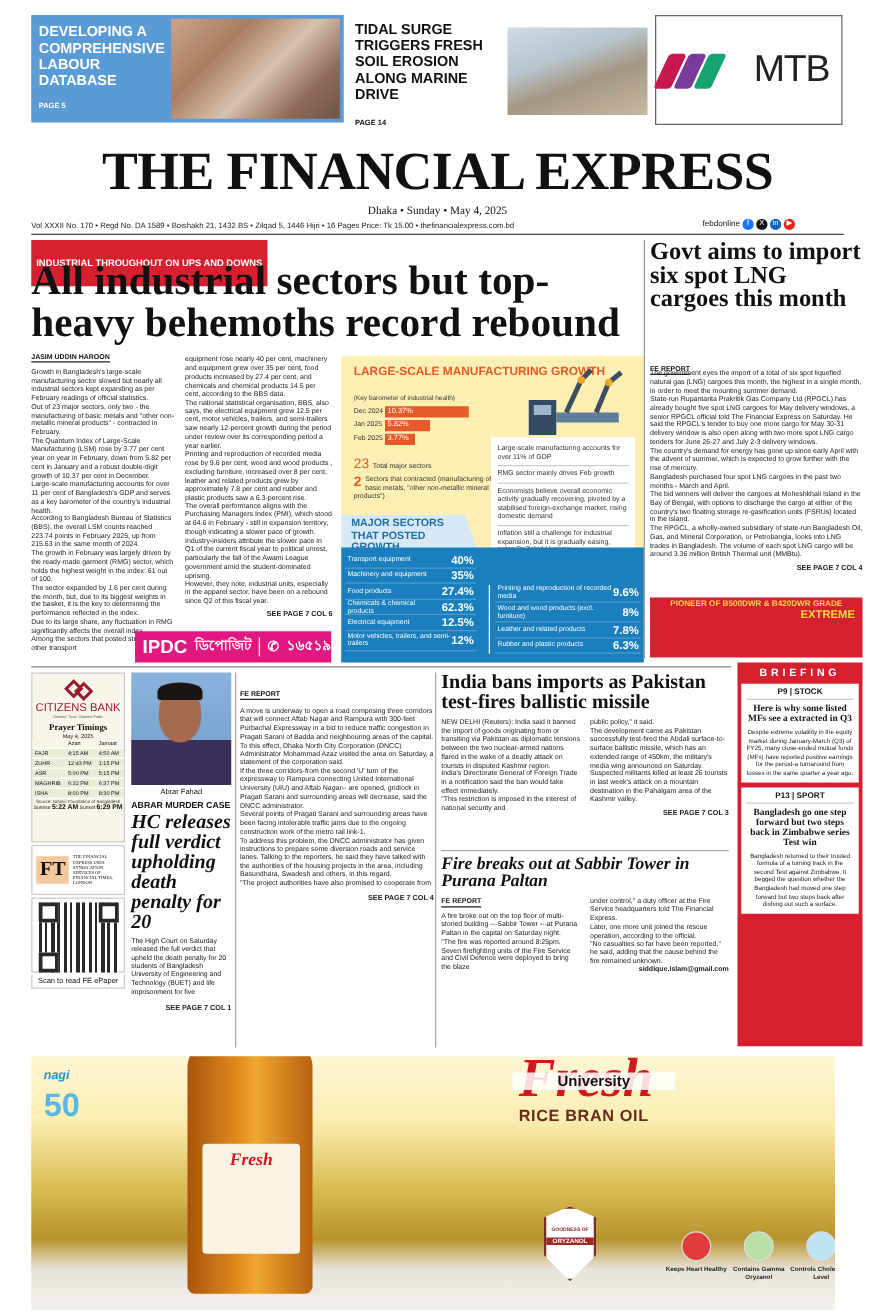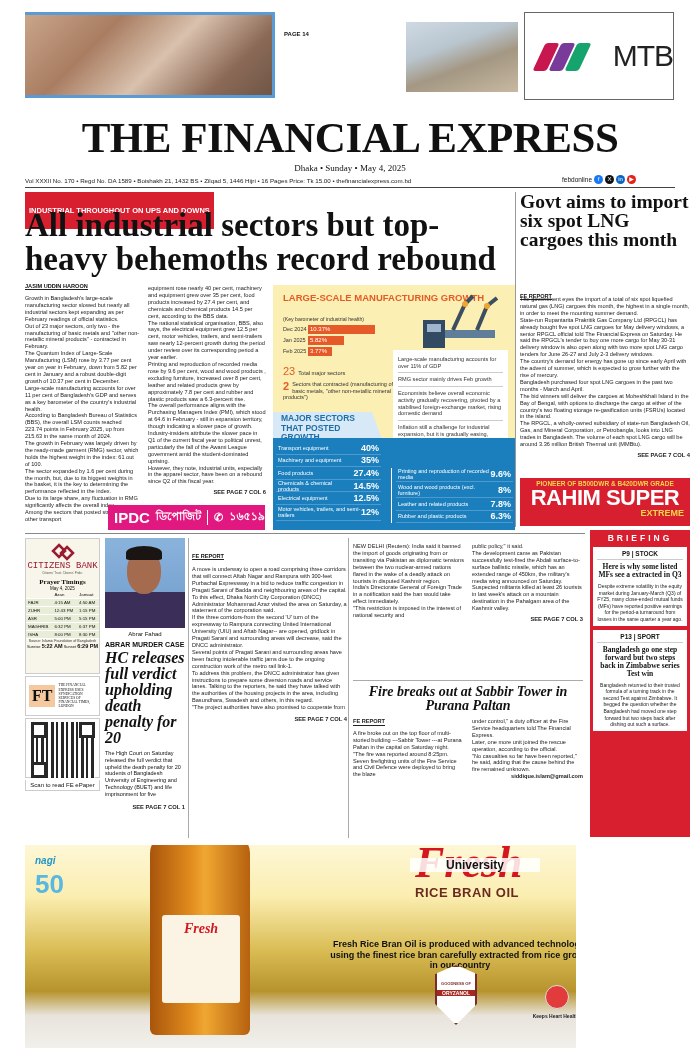--- a/index.html
+++ b/index.html
@@ -8,21 +8,21 @@
 .serif{font-family:"Liberation Serif","DejaVu Serif",serif}
 .body-txt{font-size:5.6px;line-height:6.9px;color:#222}
 .body-txt p{margin:0}
 .teaser1{left:25px;top:12px;width:250px;height:86px;background:#5b9bd5;display:flex}
 .teaser1 .txt{width:112px;padding:8px 6px;color:#fff;font-weight:700;font-size:11.5px;line-height:13px;position:relative}
 .teaser1 .pg{position:absolute;left:6px;bottom:6px;font-size:6px;font-weight:700}
 .teaser1 .img{flex:1;margin:3px 3px 3px 0;background:linear-gradient(135deg,#c9a58a 0%,#a97d62 30%,#d8c1ad 55%,#8b6a57 80%,#6f5646 100%)}
 .teaser2{left:284px;top:18px;width:120px;color:#111;font-weight:700;font-size:11.5px;line-height:13px}
 .teaser2 .pg{font-size:6px;margin-top:10px}
 .teaser2img{left:406px;top:22px;width:112px;height:70px;background:linear-gradient(160deg,#cfd9e3 0%,#b9c6cf 35%,#a49783 60%,#c7b9a1 100%)}
-.mtb{left:524px;top:12px;width:150px;height:88px;border:1px solid #666;display:flex;align-items:center;justify-content:flex-end;gap:8px}
+.mtb{left:524px;top:12px;width:150px;height:88px;border:1px solid #666;display:flex;align-items:center;justify-content:flex-start;gap:8px}
 .mtb .logo{width:70px;height:34px;position:relative}
 .mtb .logo span{position:absolute;height:28px;width:14px;border-radius:3px;transform:skewX(-25deg)}
 .mtb .name{font-size:30px;color:#222;letter-spacing:-1px}
 .masthead{left:0;top:116px;width:700px;text-align:center;font-size:43px;font-weight:700;letter-spacing:-0.5px;color:#111;line-height:44px}
 .dateline{left:0;top:163px;width:700px;text-align:center;font-size:9px;color:#111}
 .volline{left:25px;top:177px;font-size:6.2px;color:#222}
 .social{left:562px;top:175px;display:flex;align-items:center;gap:2px;font-size:6.5px}
 .social .ic{width:9px;height:9px;border-radius:50%;display:inline-block;color:#fff;font-size:6px;text-align:center;line-height:9px}
 .hr{height:1px;background:#444}
 .kicker{left:25px;top:192px;background:#d71f30;color:#fff;font-size:7.5px;font-weight:700;padding:14px 4px}
@@ -58,21 +58,21 @@
 .govt-rule{left:515px;top:192px;width:1px;height:335px;background:#999}
 .govthead{left:520px;top:192px;width:175px;font-size:19.5px;font-weight:700;line-height:19px;color:#111}
 .fereport{font-size:5.6px;font-weight:700;border-bottom:1px solid #222;display:inline-block}
 .govttxt{left:520px;top:296px;width:170px}
 .rahim{left:520px;top:478px;width:170px;height:48px;background:#d71f30;color:#fff;text-align:center;font-weight:700}
 .rahim .a{font-size:6.5px;color:#f7d54a;padding-top:2px}
 .rahim .b{font-size:22px;line-height:22px;letter-spacing:-0.5px}
 .rahim .c{font-size:9px;color:#f7d54a;text-align:right;padding-right:6px;line-height:9px}
 .citizens{left:25px;top:538px;width:75px;height:136px;border:1px solid #ccc;background:#f8f6ea}
 .citizens .logo{margin:4px auto 0;width:24px;height:18px;position:relative}
-.citizens .brand{color:#9b1b30;font-size:9px;text-align:center;font-family:Liberation Mono, monospace;line-height:10px}
+.citizens .brand{color:#9b1b30;font-size:9px;text-align:center;font-family:Liberation Sans, sans-serif;line-height:10px}
 .citizens .tag{font-size:3px;text-align:center;color:#555}
 .pt-title{font-size:7px;font-weight:700;text-align:center;margin-top:3px;font-family:"Liberation Serif",serif}
 .pt-date{font-size:4.5px;text-align:center}
 .pt{width:100%;font-size:4.4px;border-collapse:collapse;background:#e8edd7}
 .pt td{padding:1px 2px;border-bottom:1px solid #fff}
 .pt .hd td{background:#f8f6ea}
 .pt-src{font-size:3.6px;text-align:center;color:#333}
 .pt-sun{font-size:4px;text-align:center}
 .pt-sun b{font-size:5.5px}
 .ft{left:25px;top:676px;width:75px;height:40px;border:1px solid #ccc;display:flex;align-items:center;gap:3px;padding:3px}
@@ -94,49 +94,54 @@
 .road{left:192px;top:538px;width:155px}
 .road .hd{font-size:16.5px;font-weight:700;line-height:17px}
 .road .txt{margin-top:4px}
 .vr1{left:188px;top:538px;width:1px;height:300px;background:#aaa}
 .vr2{left:348px;top:538px;width:1px;height:300px;background:#aaa}
 .india{left:353px;top:538px;width:230px}
 .india .hd{font-size:16px;font-weight:700;line-height:16px}
 .twocol{display:flex;gap:8px;margin-top:5px}
 .twocol > div{flex:1}
 .fire{left:353px;top:680px;width:230px}
-.fire .hd{font-size:14px;font-style:italic;font-weight:700;text-align:center;line-height:14px;border-top:1px solid #aaa;padding-top:4px}
+.fire .hd{font-size:14px;font-style:italic;font-weight:700;text-align:left;line-height:14px;border-top:1px solid #aaa;padding-top:4px}
 .brief{left:590px;top:530px;width:100px;height:307px;background:#d71f30;padding:3px}
 .brief .bt{color:#fff;font-weight:700;font-size:8.5px;text-align:center;letter-spacing:3px;height:14px}
 .brief .box{background:#fff;padding:3px 4px;text-align:center;margin-bottom:4px}
 .brief .lab{font-weight:700;font-size:6.5px;border-bottom:1px solid #ccc;padding-bottom:2px;margin-bottom:3px}
 .brief .h{font-size:7.5px;font-weight:700;line-height:8px;font-family:"Liberation Serif",serif}
 .brief .s{font-size:5px;line-height:6.6px;margin-top:4px;color:#222}
-.ad{left:25px;top:845px;width:551px;height:203px;background:linear-gradient(180deg,#fdf7d6 0%,#fbeeb1 25%,#d9bc54 52%,#b7932d 72%,#e8e4dc 84%,#f2f0eb 100%);overflow:hidden}
+.ad{left:25px;top:845px;width:643px;height:203px;background:linear-gradient(180deg,#fdf7d6 0%,#fbeeb1 25%,#d9bc54 52%,#b7932d 72%,#e8e4dc 84%,#f2f0eb 100%);overflow:hidden}
 .ad .fresh{position:absolute;left:390px;top:-8px;color:#d4161f;font-size:44px;font-style:italic;font-weight:700;font-family:"Liberation Serif",serif}
 .ad .rbo{position:absolute;left:390px;top:40px;font-size:13px;color:#6b2a1e;font-weight:700;letter-spacing:0.5px}
 .ad .desc{position:absolute;left:305px;top:94px;width:260px;text-align:center;font-size:9px;font-weight:700;line-height:10.5px;color:#111}
 .bottle{position:absolute;left:125px;top:-10px;width:100px;height:200px;border-radius:18px 18px 6px 6px;background:linear-gradient(90deg,#a8550c,#e08a1d 40%,#f0a731 55%,#b6610f);}
 .bottle .lbl{position:absolute;left:12px;top:80px;width:78px;height:88px;background:#fbf3e3;border-radius:3px;text-align:center}
 .bottle .lbl .f{color:#d4161f;font-style:italic;font-weight:700;font-size:14px;font-family:"Liberation Serif",serif;margin-top:6px}
 .badge{position:absolute;left:410px;top:120px;width:42px;height:60px;background:#fff;border:2px solid #7c2b2b;clip-path:polygon(50% 0,100% 15%,100% 65%,50% 100%,0 65%,0 15%);text-align:center;font-size:4px;font-weight:700;padding-top:14px;color:#7c2b2b}
 .badge b{display:block;background:#a32a23;color:#fff;font-size:5px;margin-top:4px}
 .feat{position:absolute;top:140px;width:60px;text-align:center;font-size:5px;font-weight:700;color:#222}
 .feat i{display:block;width:24px;height:24px;border-radius:50%;background:#fff;margin:0 auto 4px;border:1px solid #ddd}
 .introduce{left:410px;top:858px;width:130px;text-align:center;font-size:12px;font-weight:700;color:#111;background:rgba(255,255,255,.85)}
 .nagi{position:absolute;left:10px;top:10px;color:#2196c8;font-size:10px;font-style:italic;font-weight:700}
 .fifty{position:absolute;left:10px;top:24px;color:#59b7e2;font-size:26px;font-weight:700}
 </style>
 </head>
 <body>
 
 <div class="abs teaser1">
+  <div class="txt">
+    <div>DEVELOPING A COMPREHENSIVE LABOUR DATABASE</div>
+    <div class="pg">PAGE 5</div>
+  </div>
   <div class="img"></div>
 </div>
 <div class="abs teaser2">
+  <div>TIDAL SURGE TRIGGERS FRESH SOIL EROSION ALONG MARINE DRIVE</div>
   <div class="pg">PAGE 14</div>
 </div>
 <div class="abs teaser2img"></div>
 <div class="abs mtb">
   <div class="logo">
     <span style="left:4px;top:4px;background:#c8174f"></span>
     <span style="left:20px;top:4px;background:#7a3a9a"></span>
     <span style="left:36px;top:4px;background:#15a36e"></span>
   </div>
   <div class="name">MTB</div>
@@ -221,21 +226,21 @@
       <div class="srow">
           <span>Machinery and equipment</span>
           <span class="v">35%</span>
         </div>
       <div class="srow">
           <span>Food products</span>
           <span class="v">27.4%</span>
         </div>
       <div class="srow">
           <span>Chemicals &amp; chemical products</span>
-          <span class="v">14.5%</span>
+          <span class="v">62.3%</span>
         </div>
       <div class="srow">
           <span>Electrical equipment</span>
           <span class="v">12.5%</span>
         </div>
       <div class="srow" style="height:16px">
           <span>Motor vehicles, trailers, and semi-trailers</span>
           <span class="v">12%</span>
         </div>
     </div>
@@ -268,21 +273,20 @@
   <p>The government eyes the import of a total of six spot liquefied natural gas (LNG) cargoes this month, the highest in a single month, in order to meet the mounting summer demand.</p>
     <p>State-run Rupantarita Prakritik Gas Company Ltd (RPGCL) has already bought five spot LNG cargoes for May delivery windows, a senior RPGCL official told The Financial Express on Saturday. He said the RPGCL's tender to buy one more cargo for May 30-31 delivery window is also open along with two more spot LNG cargo tenders for June 26-27 and July 2-3 delivery windows.</p>
     <p>The country's demand for energy has gone up since early April with the advent of summer, which is expected to grow further with the rise of mercury.</p>
   <p>Bangladesh purchased four spot LNG cargoes in the past two months - March and April.</p>
     <p>The bid winners will deliver the cargoes at Moheshkhali Island in the Bay of Bengal, with options to discharge the cargo at either of the country's two floating storage re-gasification units (FSRUs) located in the island.</p>
     <p>The RPGCL, a wholly-owned subsidiary of state-run Bangladesh Oil, Gas, and Mineral Corporation, or Petrobangla, looks into LNG trades in Bangladesh. The volume of each spot LNG cargo will be around 3.36 million British Thermal unit (MMBtu).</p>
   <p class="seepage" style="text-align:right;margin-top:4px">SEE PAGE 7 COL 4</p>
 </div>
 <div class="abs rahim">
   <div class="a">PIONEER OF B500DWR &amp; B420DWR GRADE</div>
-  <div class="b">RAHIM SUPER</div>
   <div class="c">EXTREME</div>
 </div>
 
 <div class="abs hr" style="left:25px;top:533px;width:560px;background:#888"></div>
 
 <div class="abs citizens">
   <svg class="logo" viewBox="0 0 24 18" style="display:block">
     <path d="M8 2 L14 8 L8 14 L2 8 Z" fill="none" stroke="#9b1b30" stroke-width="2.5"></path>
     <path d="M16 4 L22 10 L16 16 L10 10 Z" fill="none" stroke="#9b1b30" stroke-width="2.5"></path>
   </svg>
@@ -365,20 +369,21 @@
       <p>To this effect, Dhaka North City Corporation (DNCC) Administrator Mohammad Azaz visited the area on Saturday, a statement of the corporation said.</p>
       <p>If the three corridors-from the second 'U' turn of the expressway to Rampura connecting United International University (UIU) and Aftab Nagar-- are opened, gridlock in Pragati Sarani and surrounding areas will decrease, said the DNCC administrator.</p>
     <p>Several points of Pragati Sarani and surrounding areas have been facing intolerable traffic jams due to the ongoing construction work of the metro rail link-1.</p>
       <p>To address this problem, the DNCC administrator has given instructions to prepare some diversion roads and service lanes. Talking to the reporters, he said they have talked with the authorities of the housing projects in the area, including Basundhara, Swadesh and others, in this regard.</p>
       <p>"The project authorities have also promised to cooperate from</p>
   </div>
   <div class="seepage" style="text-align:right;margin-top:5px">SEE PAGE 7 COL 4</div>
 </div>
 
 <div class="abs india">
+  <div class="hd serif">India bans imports as Pakistan test-fires ballistic missile</div>
   <div class="twocol body-txt">
     <div>
         <p>NEW DELHI (Reuters): India said it banned the import of goods originating from or transiting via Pakistan as diplomatic tensions between the two nuclear-armed nations flared in the wake of a deadly attack on tourists in disputed Kashmir region.</p>
         <p>India's Directorate General of Foreign Trade in a notification said the ban would take effect immediately.</p>
         <p>"This restriction is imposed in the interest of national security and</p>
       </div>
     <div>
         <p>public policy," it said.</p>
         <p>The development came as Pakistan successfully test-fired the Abdali surface-to-surface ballistic missile, which has an extended range of 450km, the military's media wing announced on Saturday.</p>
         <p>Suspected militants killed at least 26 tourists in last week's attack on a mountain destination in the Pahalgam area of the Kashmir valley.</p>
@@ -417,21 +422,20 @@
 <div class="abs ad">
   <div class="nagi">nagi</div>
   <div class="fifty">50</div>
   <div class="bottle">
     <div class="lbl">
         <div class="f">Fresh</div>
       </div>
   </div>
   <div class="fresh">Fresh</div>
   <div class="rbo">RICE BRAN OIL</div>
-  <div class="desc">Fresh Rice Bran Oil is produced with advanced technology, using the finest rice bran carefully extracted from rice grown in our country</div>
   <div class="badge">
     <span>GOODNESS OF</span><b>ORYZANOL</b>
   </div>
   <div class="feat" style="left:502px"><i style="background:#e23b3b"></i><span>Keeps Heart Healthy</span></div>
   <div class="feat" style="left:552px"><i style="background:#b9e0a8"></i><span>Contains Gamma Oryzanol</span></div>
   <div class="feat" style="left:602px"><i style="background:#bfe2f5"></i><span>Controls Cholesterol Level</span></div>
 </div>
 <div class="abs introduce">University</div>
 
 </body></html>

